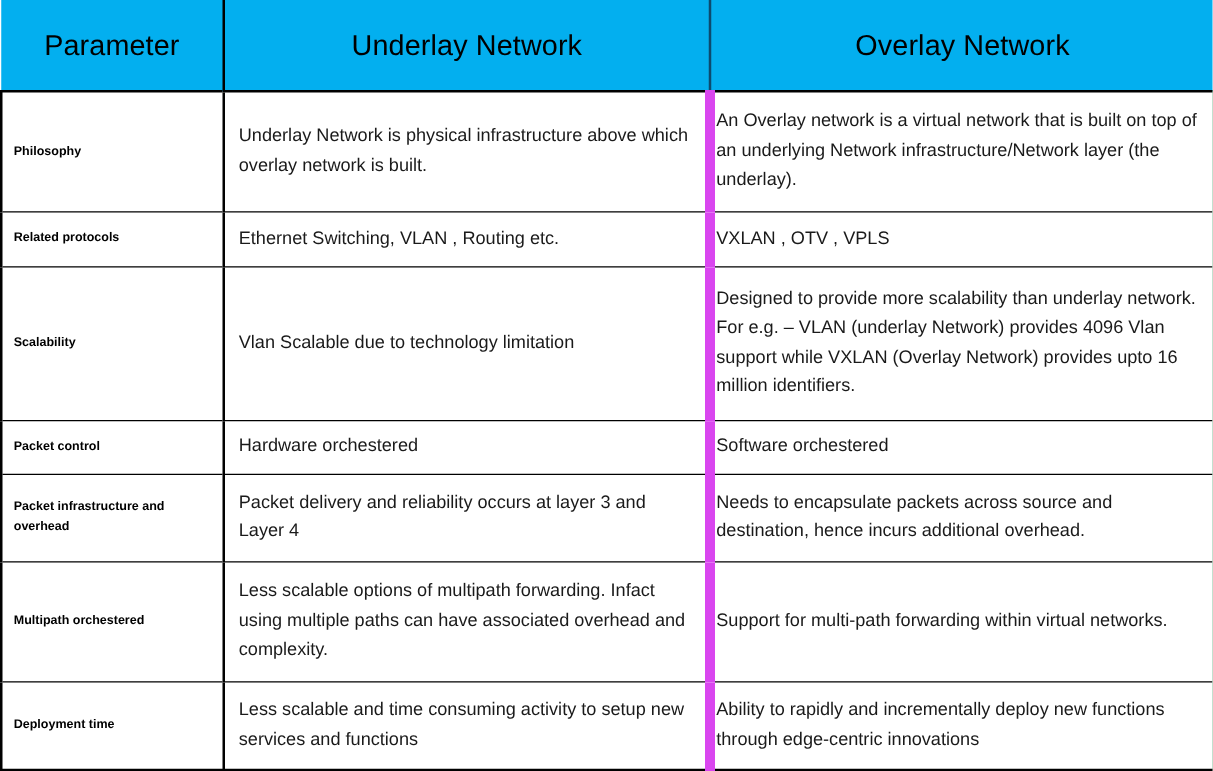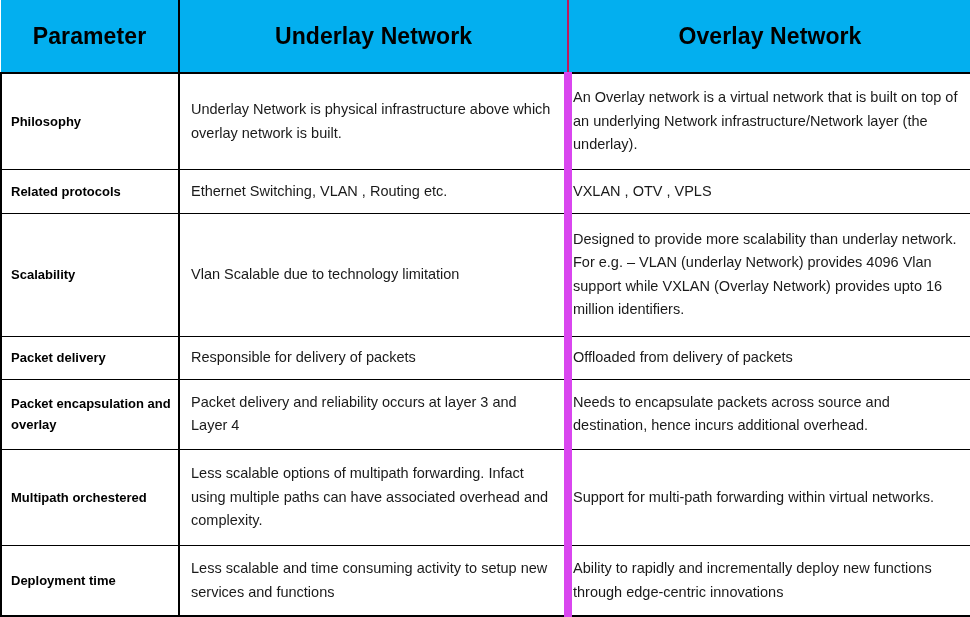--- a/index.html
+++ b/index.html
@@ -24,49 +24,49 @@
 
   #comparison-table col.col-param  { width: 178px; }
   #comparison-table col.col-under  { width: 389px; }
   #comparison-table col.col-over    { width: 403px; }
 
   
   thead th {
     background: #03AFEF;
     color: #000000;
     font-size: 23px;
-    font-weight: bold;
+    font-weight: normal;
     text-align: center;
     height: 72px;
     padding: 0 6px;
     border: none;
     letter-spacing: 0.1px;
     vertical-align: middle;
   }
   thead th.th-param {
     border-right: 2px solid #000000;
     text-align: center;
   }
   thead th.th-under {
-    border-right: 2px solid #be185d;
+    border-right: 2px solid #0c4a6e;
   }
 
   
   tbody td {
     border: 1.5px solid #000000;
     vertical-align: middle;
     font-size: 14.5px;
     color: #1a1a1a;
     line-height: 1.62;
     padding: 7px 9px 7px 10px;
   }
   tbody td.cell-param {
     font-weight: bold;
     color: #000000;
-    font-size: 13px;
+    font-size: 10px;
     padding-left: 9px;
     padding-right: 4px;
     border-left: 2px solid #000000;
     border-right: 2px solid #000000;
   }
   tbody td.cell-under {
     border-right: 8px solid #d946ef;
     padding-left: 11px;
   }
   tbody td.cell-over {
@@ -106,26 +106,26 @@
         <td class="cell-param">Related protocols</td>
         <td class="cell-under">Ethernet Switching, VLAN , Routing etc.</td>
         <td class="cell-over">VXLAN , OTV , VPLS</td>
       </tr>
       <tr>
         <td class="cell-param">Scalability</td>
         <td class="cell-under">Vlan Scalable due to technology limitation</td>
         <td class="cell-over">Designed to provide more scalability than underlay network. For e.g. – VLAN (underlay Network) provides 4096 Vlan support while VXLAN (Overlay Network) provides upto 16 million identifiers.</td>
       </tr>
       <tr>
-        <td class="cell-param">Packet delivery</td>
-        <td class="cell-under">Responsible for delivery of packets</td>
-        <td class="cell-over">Offloaded from delivery of packets</td>
+        <td class="cell-param">Packet control</td>
+        <td class="cell-under">Hardware orchestered</td>
+        <td class="cell-over">Software orchestered</td>
       </tr>
       <tr>
-        <td class="cell-param">Packet encapsulation and overlay</td>
+        <td class="cell-param">Packet infrastructure and overhead</td>
         <td class="cell-under">Packet delivery and reliability occurs at layer 3 and Layer 4</td>
         <td class="cell-over">Needs to encapsulate packets across source and destination, hence incurs additional overhead.</td>
       </tr>
       <tr>
         <td class="cell-param">Multipath orchestered</td>
         <td class="cell-under">Less scalable options of multipath forwarding. Infact using multiple paths can have associated overhead and complexity.</td>
         <td class="cell-over">Support for multi-path forwarding within virtual networks.</td>
       </tr>
       <tr>
         <td class="cell-param">Deployment time</td>

